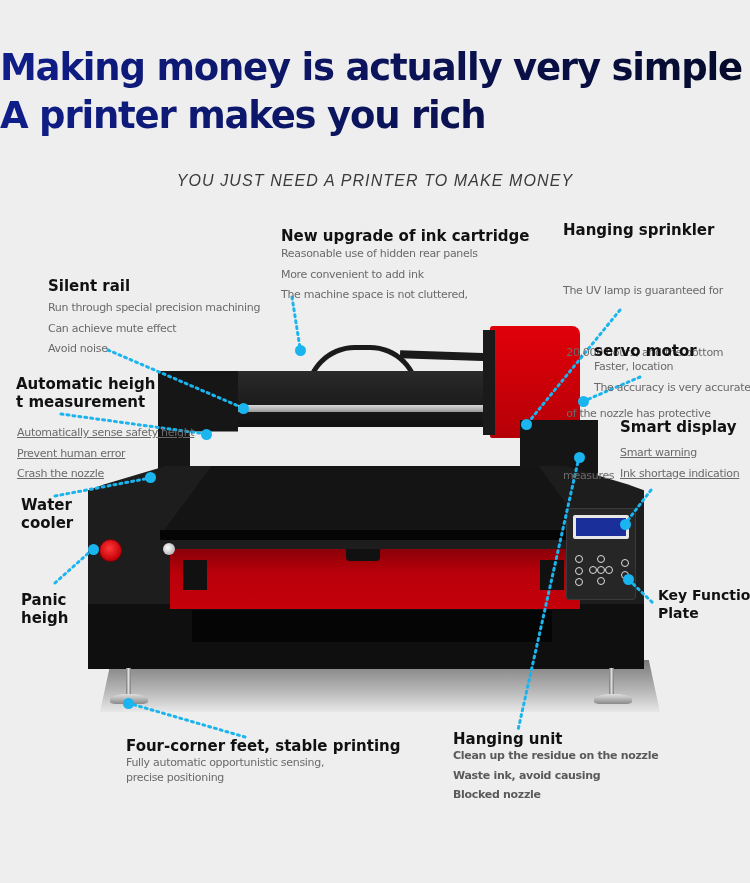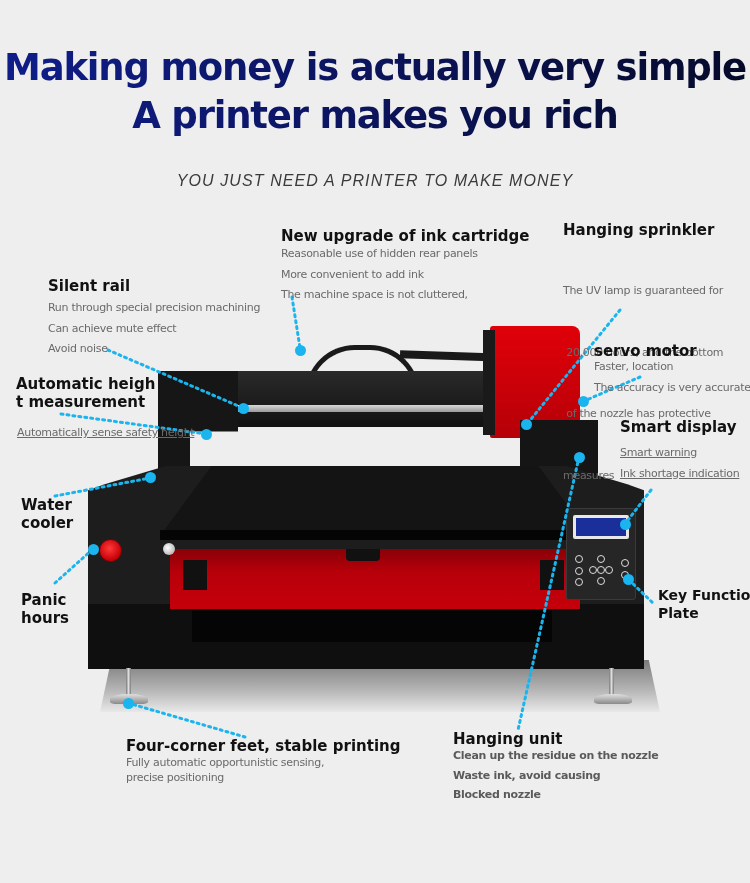--- a/index.html
+++ b/index.html
@@ -1,20 +1,20 @@
 <!DOCTYPE html>
 <html><head>
 <meta charset="utf-8">
 <style>
   * { box-sizing: border-box; margin: 0; padding: 0; }
   html, body { width: 750px; height: 883px; background: #eeeeee; overflow: hidden; }
   body { position: relative; font-family: "Liberation Sans", sans-serif; }
 
   .hero-title {
-    position: absolute; left: 0; width: 750px; text-align: center;
+    position: absolute; left: 0; width: 750px; 
     font-family: "DejaVu Sans", sans-serif; font-weight: bold;
     font-size: 37px; letter-spacing: -1.2px; line-height: 48px;
     background: linear-gradient(90deg, #0f1e8a 0%, #0c1560 45%, #050a2a 100%);
     -webkit-background-clip: text; background-clip: text; color: transparent;
   }
   .hero-line1 { top: 44px; }
   .hero-line2 { top: 92px; }
   .subtitle {
     position: absolute; top: 172px; left: 0; width: 750px; text-align: center;
     font-size: 16px; letter-spacing: 1.1px; color: #3a3a3a; font-style: italic;
@@ -148,20 +148,22 @@
   <div style="white-space:pre;"> of the nozzle has protective</div>
   <div style="white-space:pre;">measures</div>
 </div>
 
 <div class="feat-title" style="left:16px;top:375px;">
   <div>Automatic heigh</div>
   <div>t measurement</div>
 </div>
 <div class="feat-desc" style="left:17px;top:423px;text-decoration:underline;">
   <div>Automatically sense safety height</div>
+  <div>Prevent human error</div>
+  <div>Crash the nozzle</div>
 </div>
 
 <div class="feat-title" style="left:594px;top:342px;">servo motor</div>
 <div class="feat-desc" style="left:594px;top:357px;">
   <div>Faster, location</div>
   <div>The accuracy is very accurate.</div>
 </div>
 
 <div class="feat-title" style="left:620px;top:418px;">Smart display</div>
 <div class="feat-desc" style="left:620px;top:443px;text-decoration:underline;">
@@ -169,21 +171,21 @@
   <div>Ink shortage indication</div>
 </div>
 
 <div class="feat-title" style="left:21px;top:496px;">
   <div>Water</div>
   <div>cooler</div>
 </div>
 
 <div class="feat-title" style="left:21px;top:591px;">
   <div>Panic</div>
-  <div>hours</div>
+  <div>heigh</div>
 </div>
 
 <div class="feat-title" style="left:658px;top:586px;font-size:14px;">
   <div>Key Function</div>
   <div>Plate</div>
 </div>
 
 <div class="feat-title" style="left:126px;top:737px;">Four-corner feet, stable printing</div>
 <div class="feat-desc" style="left:126px;top:755px;line-height:15px;">
   <div>Fully automatic opportunistic sensing,</div>

